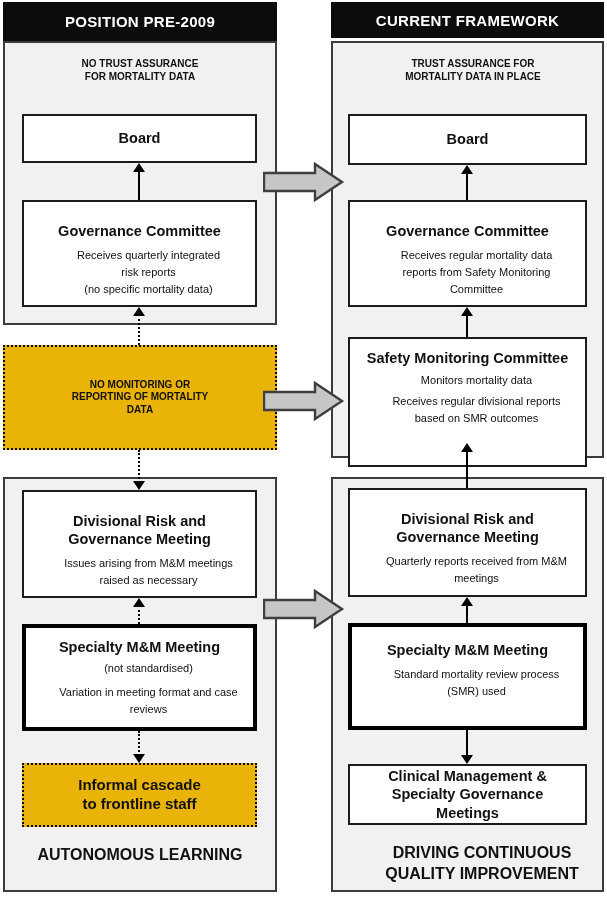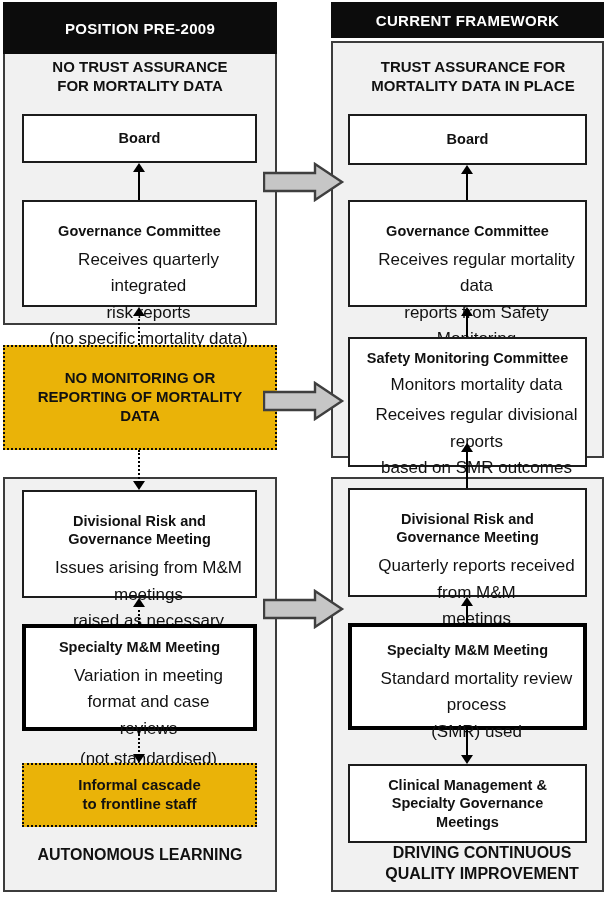--- a/index.html
+++ b/index.html
@@ -1,28 +1,28 @@
 <!DOCTYPE html>
 <html><head>
 <meta charset="utf-8">
 <style>
   html,body{margin:0;padding:0;background:#fff;}
   .page{position:relative;width:607px;height:900px;background:#fff;overflow:hidden;
         font-family:"Liberation Sans","DejaVu Sans",sans-serif;color:#111;}
   .colhdr{position:absolute;background:#0c0c0c;color:#fff;font-weight:bold;font-size:15px;
           display:flex;align-items:center;justify-content:center;letter-spacing:.3px;z-index:2;}
   .panel{position:absolute;background:#f1f1f1;border:2px solid #3c3c3c;box-sizing:border-box;z-index:1;}
-  .heading{position:absolute;font-weight:bold;font-size:15px;line-height:1.25;text-align:center;
+  .heading{position:absolute;font-weight:bold;font-size:10px;line-height:1.25;text-align:center;
            white-space:pre-line;z-index:2;}
   .box{position:absolute;background:#fff;border:2px solid #1c1c1c;box-sizing:border-box;
        text-align:center;z-index:3;}
   .box.thick{border:4px solid #000;}
   .box.dottedbox{border:2px dotted #0a0a0a;background:#eab308;z-index:3;}
   .box-title{font-weight:bold;font-size:14.5px;line-height:1.25;margin-top:20px;white-space:pre-line;}
-  .box-body{font-size:17px;line-height:1.55;margin-top:7px;white-space:pre-line;padding:0 4px;margin-left:18px;}
+  .box-body{font-size:11px;line-height:1.55;margin-top:7px;white-space:pre-line;padding:0 4px;margin-left:18px;}
   .box-body.tight{margin-top:4px;}
   .centerflex{display:flex;align-items:center;justify-content:center;}
   .footer-label{position:absolute;font-weight:bold;font-size:16px;line-height:1.3;text-align:center;
                 white-space:pre-line;z-index:2;}
   .conn{position:absolute;width:13px;z-index:6;}
   .conn .line{position:absolute;left:5px;top:0;bottom:0;width:0;border-left:2px solid #000;}
   .conn.dotted .line{border-left-style:dotted;}
   .conn.up .line{top:7px;}
   .conn.down .line{bottom:7px;}
   .conn .head{position:absolute;width:0;height:0;left:0;}
@@ -30,21 +30,21 @@
                  border-bottom:9px solid #000;}
   .conn .head.down{bottom:0;border-left:6px solid transparent;border-right:6px solid transparent;
                    border-top:9px solid #000;}
   .blockarrow{position:absolute;z-index:7;}
 </style>
 </head>
 <body>
 
 <div class="page">
 
-  <div class="colhdr" style="left:3px;top:2px;width:274px;height:52px;">POSITION PRE-2009</div>
+  <div class="colhdr" style="left:3px;top:2px;width:274px;height:39px;">POSITION PRE-2009</div>
 
   <div class="panel" style="left:3px;top:41px;width:274px;height:284px;"></div>
 
   <div class="heading" style="left:3px;top:58px;width:274px;">NO TRUST ASSURANCE
 FOR MORTALITY DATA</div>
 
   <div class="box centerflex" style="left:22px;top:114px;width:235px;height:49px;">
     <div class="box-title" style="margin-top:0;">Board</div>
   </div>
 
@@ -85,23 +85,23 @@
 raised as necessary</div>
   </div>
 
   <div class="conn up dotted" style="left:133px;top:598px;height:26px;">
     <span class="line"></span>
     <span class="head up"></span>
   </div>
 
   <div class="box thick" style="left:22px;top:624px;width:235px;height:107px;">
     <div class="box-title" style="margin-top:10px;">Specialty M&amp;M Meeting</div>
+    <div class="box-body tight">(not standardised)</div>
     <div class="box-body">Variation in meeting format and case
 reviews</div>
-    <div class="box-body tight">(not standardised)</div>
   </div>
 
   <div class="conn down dotted" style="left:133px;top:731px;height:32px;">
     <span class="line"></span>
     <span class="head down"></span>
   </div>
 
   <div class="box dottedbox centerflex" style="left:22px;top:763px;width:235px;height:64px;">
     <div class="box-title" style="margin-top:0;font-size:15px;">Informal cascade
 to frontline staff</div>
@@ -167,21 +167,21 @@
     <div class="box-title" style="margin-top:14px;">Specialty M&amp;M Meeting</div>
     <div class="box-body">Standard mortality review process
 (SMR) used</div>
   </div>
 
   <div class="conn down" style="left:461px;top:730px;height:34px;">
     <span class="line"></span>
     <span class="head down"></span>
   </div>
 
-  <div class="box centerflex" style="left:348px;top:764px;width:239px;height:79px;">
+  <div class="box centerflex" style="left:348px;top:764px;width:239px;height:61px;">
     <div class="box-title" style="margin-top:0;white-space:pre-line;">Clinical Management &amp;
 Specialty Governance
 Meetings</div>
   </div>
 
   <div class="footer-label" style="left:331px;top:843px;width:302px;">DRIVING CONTINUOUS
 QUALITY IMPROVEMENT</div>
 
   <svg class="blockarrow" style="left:263px;top:162px;" width="82" height="40" viewBox="0 0 82 40">
     <polygon points="1,11 52,11 52,2 79,20 52,38 52,29 1,29" fill="#c6c6c6" stroke="#3f3f3f" stroke-width="2.4"></polygon>

